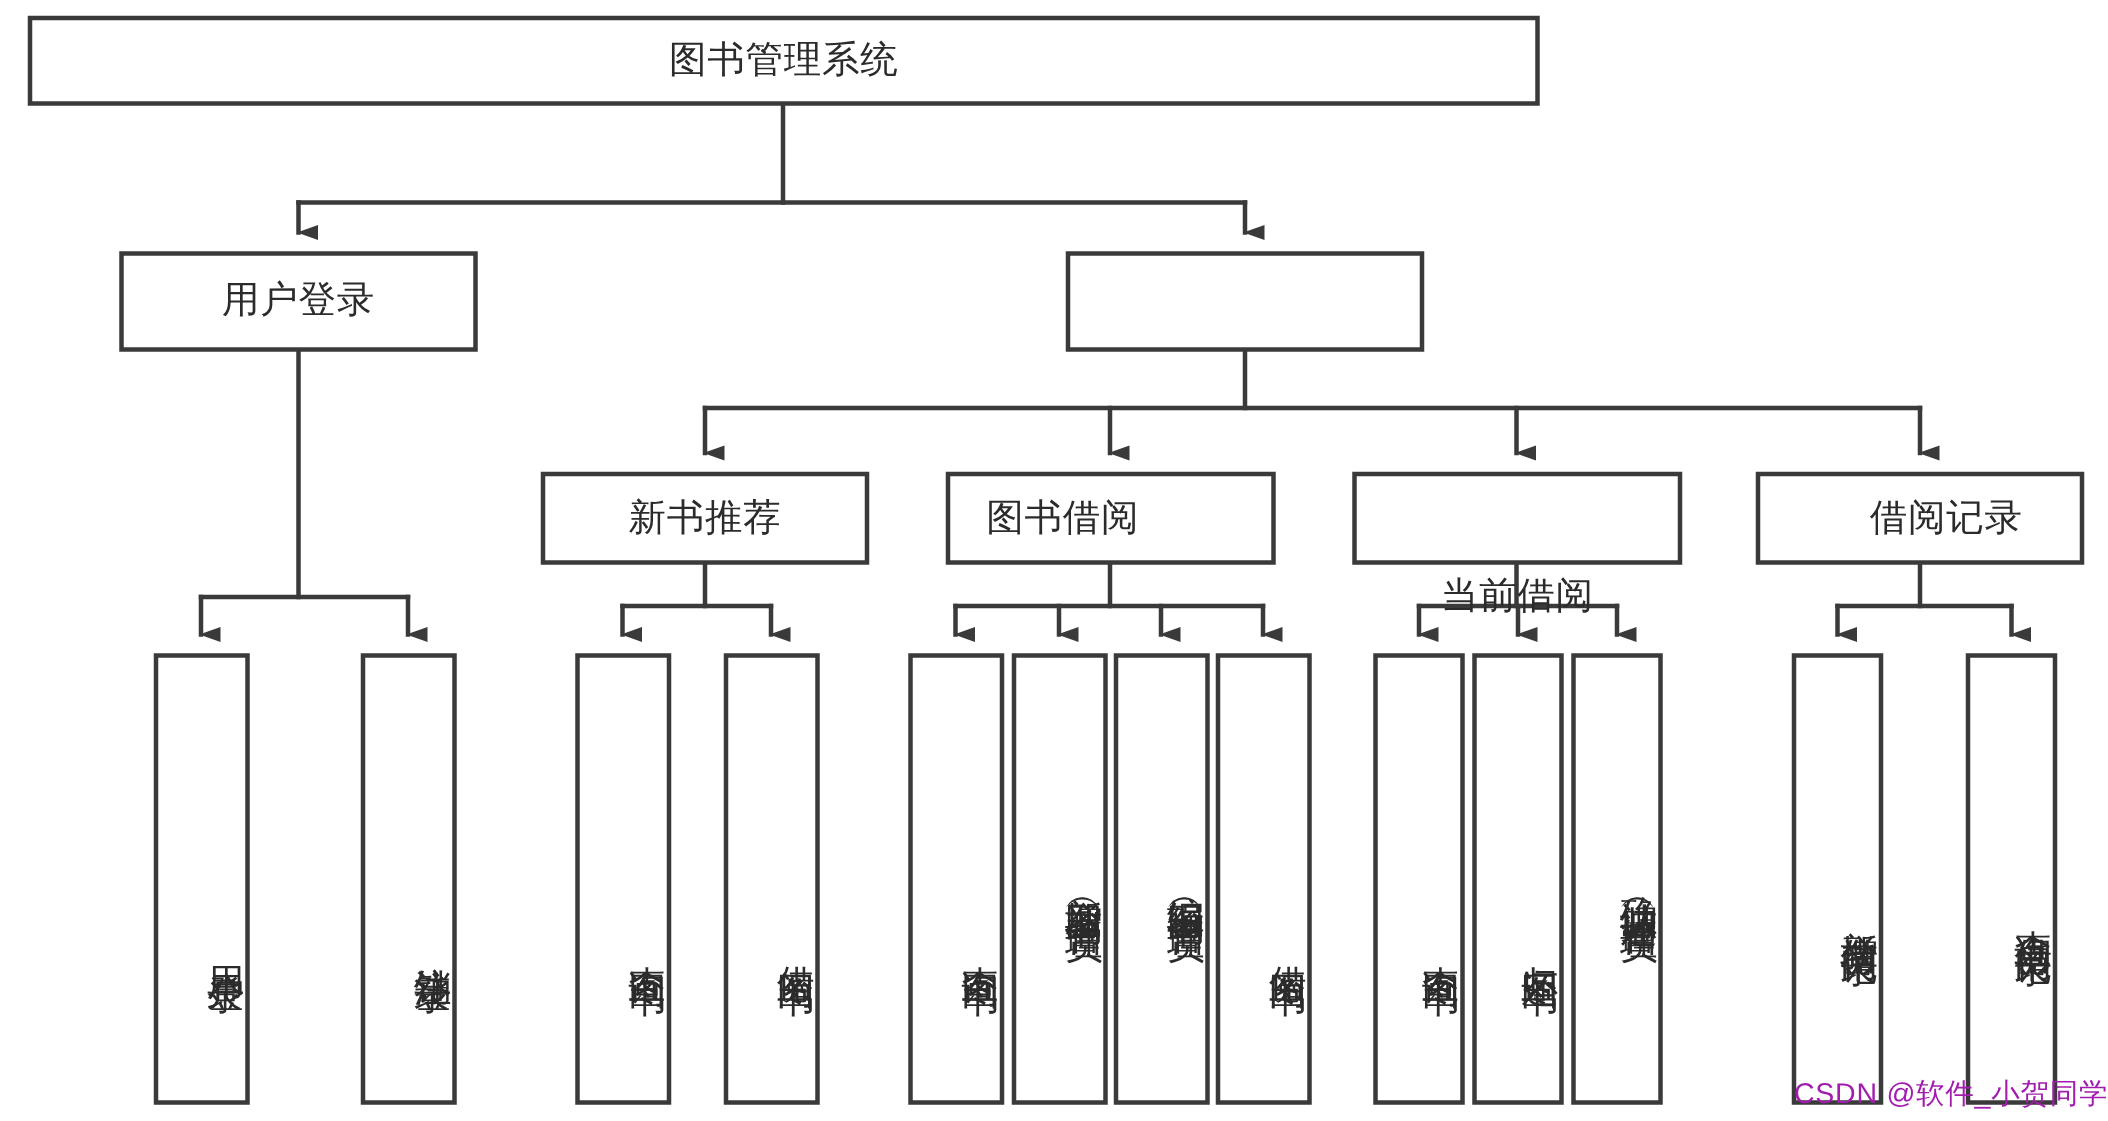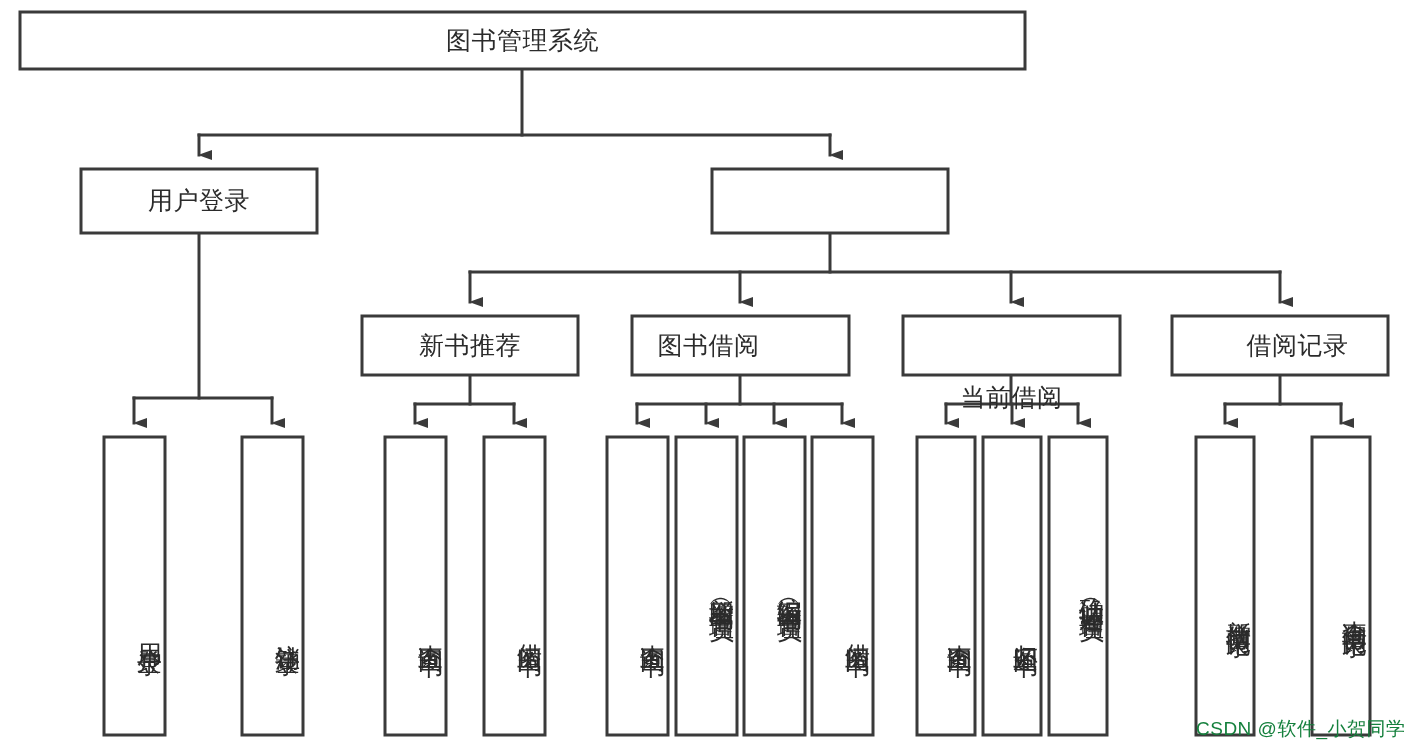--- a/index.html
+++ b/index.html
@@ -58,21 +58,21 @@
     text-orientation: upright;
     font-size: 25px;
     line-height: 1.22;
     letter-spacing: 3px;
     align-items: flex-start;
     padding-top: 4px;
     box-sizing: border-box;
   }
   .watermark {
     position: absolute;
-    color: #15803d;
+    color: #a21caf;
     font-size: 19px;
     white-space: nowrap;
     letter-spacing: 0.5px;
   }
 </style>
 </head>
 <body>
 
 <div id="canvas">
 

